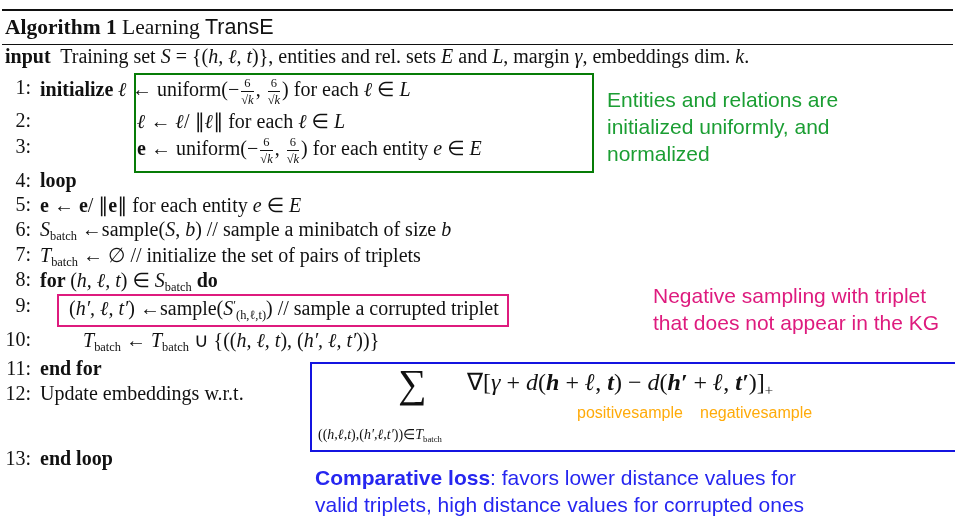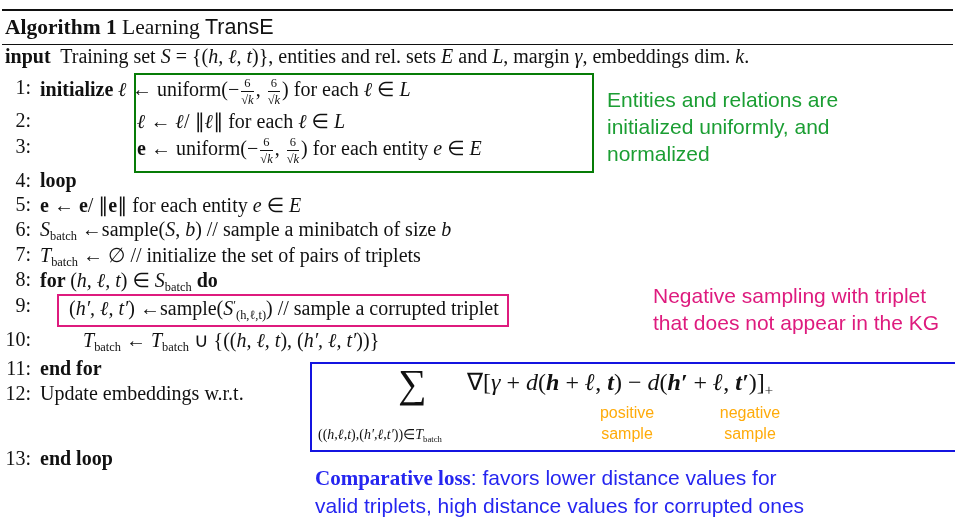--- a/index.html
+++ b/index.html
@@ -39,31 +39,31 @@
              border:2.5px solid var(--green_box,#077C07);pointer-events:none;}
   .pink-box{display:inline-block;border:2.5px solid var(--pink,#DE1B7E);
             padding:1px 8px 2px 10px;margin-left:-26px;}
   .blue-box{position:absolute;left:310px;top:362px;width:643px;height:86px;
             border:2.5px solid var(--blue_box,#1414E0);background:#fff0;}
   .sum-sym{position:absolute;left:86px;top:0px;font-size:40px;line-height:1;}
   .sum-limits{position:absolute;left:6px;bottom:6px;font-size:14px;white-space:nowrap;}
   .sum-limits span{white-space:pre}
   .expr{position:absolute;left:155px;top:4px;font-size:24px;white-space:nowrap;}
   .expr span{white-space:pre}
-  .olabel{position:absolute;top:38px;display:flex;flex-direction:column;text-align:center;
+  .olabel{position:absolute;top:38px;display:flex;flex-direction:row;text-align:center;
           font-family:"Liberation Sans",sans-serif;font-size:16px;line-height:21px;
           color:var(--orange,#FFAB0A);}
   .olabel.pos{left:265px;width:100px;}
   .olabel.neg{left:388px;width:100px;}
   
   .ann{position:absolute;font-family:"Liberation Sans",sans-serif;font-size:21px;line-height:27px;white-space:nowrap;}
   .ann.green{left:607px;top:86px;color:var(--green_text,#1B9E33);}
   .ann.pinktxt{left:653px;top:282px;color:var(--pink,#DE1B7E);}
   .ann.bluetxt{left:315px;top:464px;color:var(--blue_text,#2626F0);}
-  .ann .b{font-weight:bold;font-family:Liberation Serif, serif;}
+  .ann .b{font-weight:bold;}
 </style>
 </head>
 <body>
 
 <div class="page">
 
   <div class="rule thick"></div>
 
   <div class="algo-title"><span class="tk-bf">Algorithm 1</span><span class="tk-rm"> Learning </span><span class="tk-sf">TransE</span></div>
 

